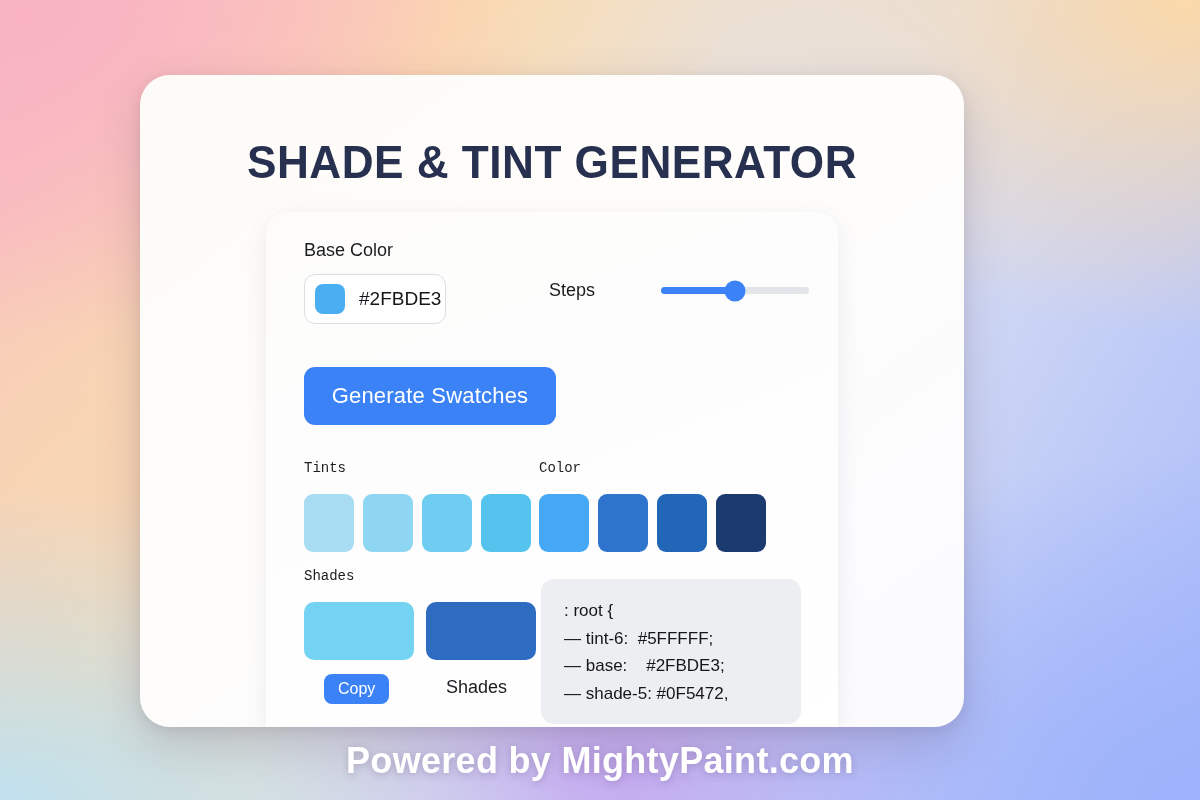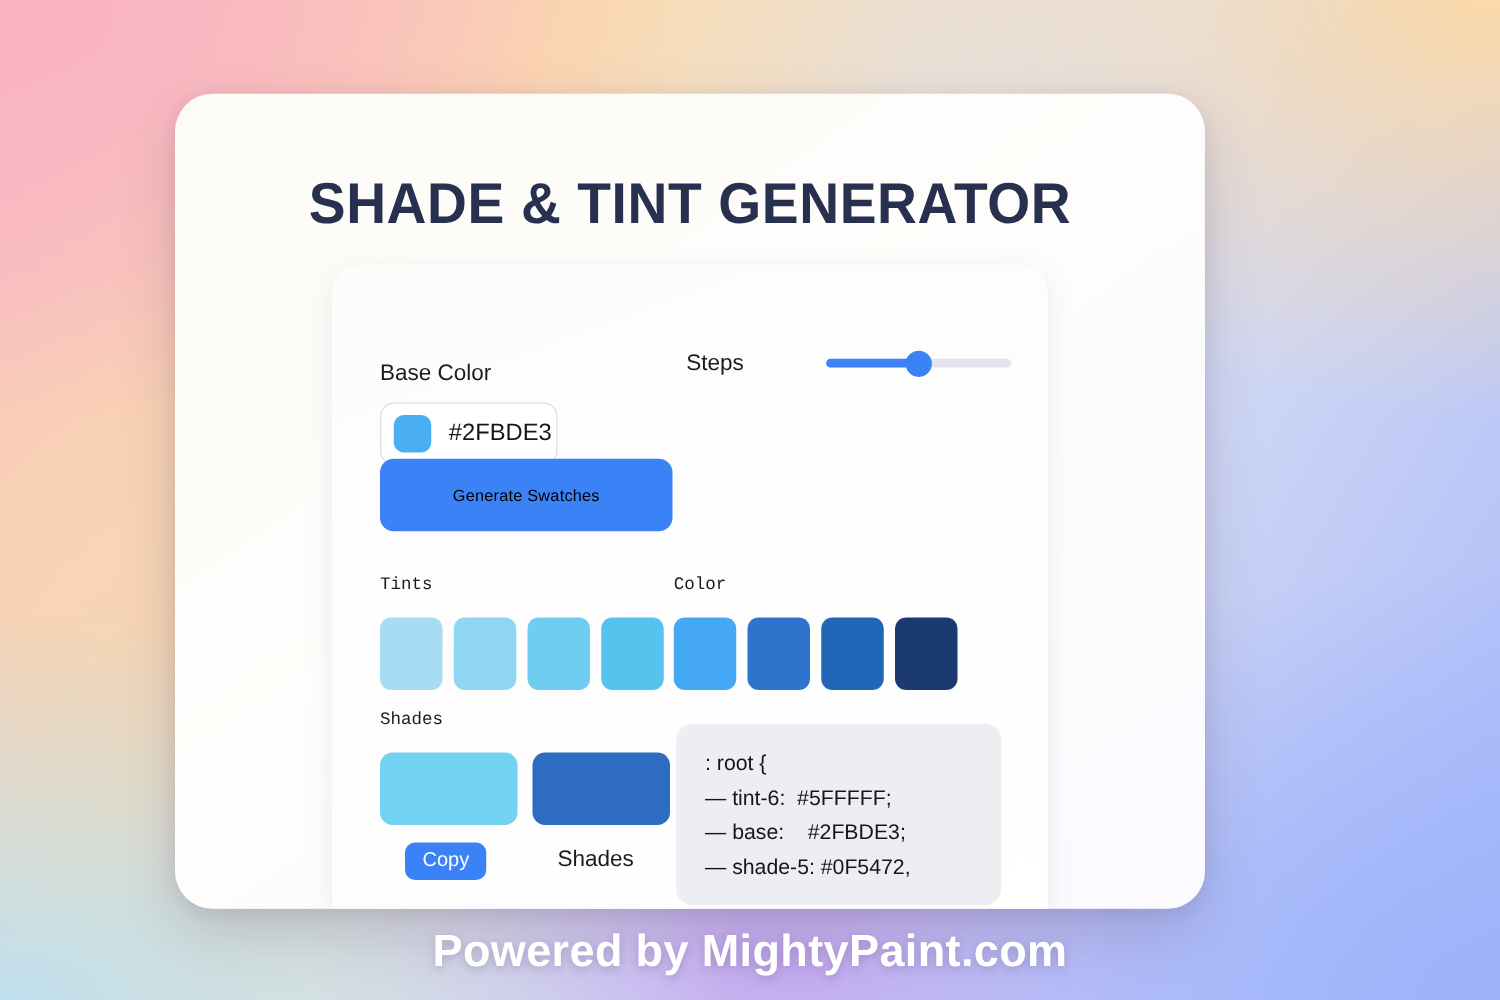--- a/index.html
+++ b/index.html
@@ -70,21 +70,21 @@
     padding: 28px 38px 0 38px;
   }
 
   .field-label {
     font-size: 18px;
     color: #1c1c20;
     font-family: "Liberation Sans", sans-serif;
   }
 
   
-  #base-color-block { position: absolute; left: 38px; top: 28px; width: 200px; margin-top: 48px; }
+  #base-color-block { position: absolute; left: 38px; top: 28px; width: 200px; }
 
   #base-color-input {
     margin-top: 13px;
     width: 142px;
     height: 50px;
     border: 1px solid #dcdee3;
     border-radius: 11px;
     background: #ffffff;
     display: flex;
     align-items: center;
@@ -100,26 +100,26 @@
   #base-color-value {
     font-size: 19px;
     color: #16161a;
     font-family: "Liberation Sans", sans-serif;
   }
 
   
   #generate-button {
     position: absolute;
     left: 38px; top: 155px;
-    width: 234px; height: 58px;
+    width: 252px; height: 58px;
     border: none;
     border-radius: 11px;
     background: #3b82f6;
-    color: #000000;
-    font-size: 13px;
+    color: #ffffff;
+    font-size: 22px;
     font-family: "Liberation Sans", sans-serif;
     cursor: pointer;
     letter-spacing: 0.2px;
   }
 
   
   .slider-row {
     position: absolute;
     display: flex;
     align-items: center;

